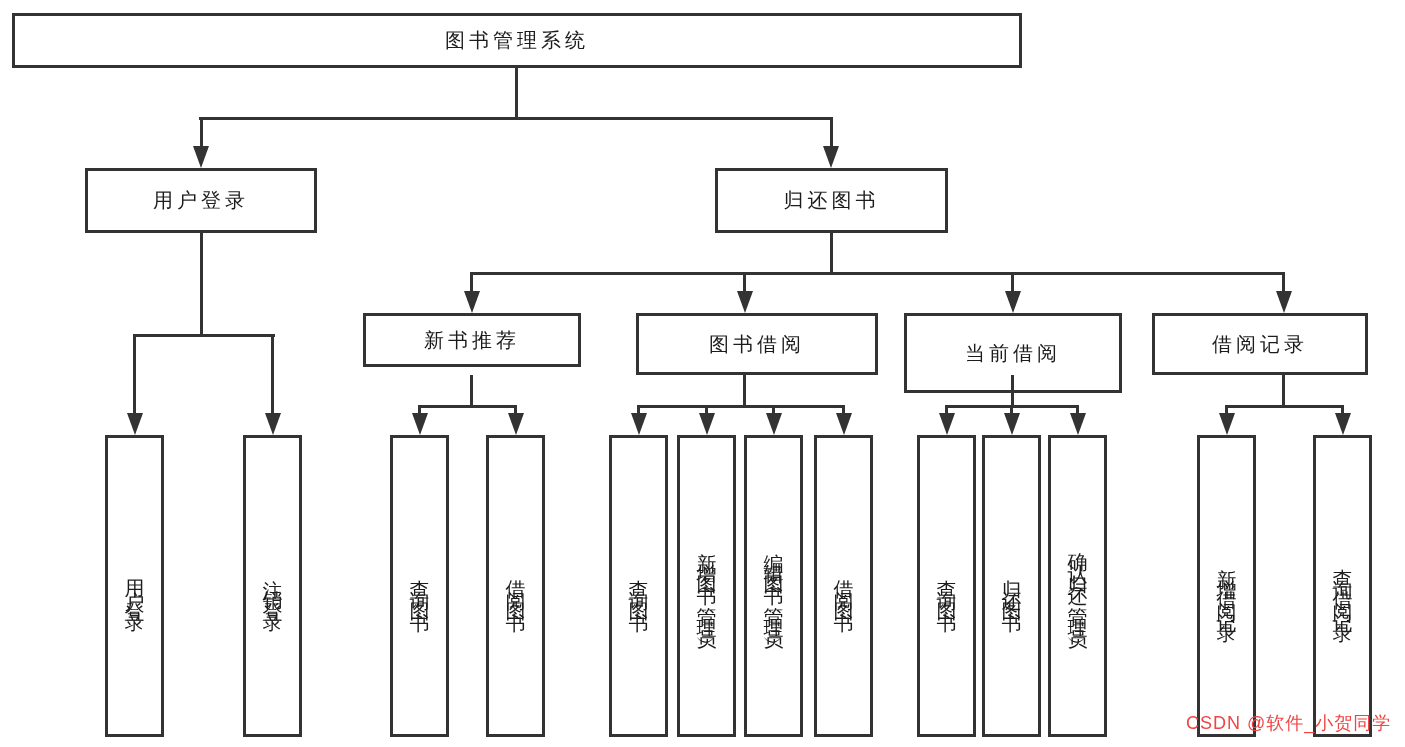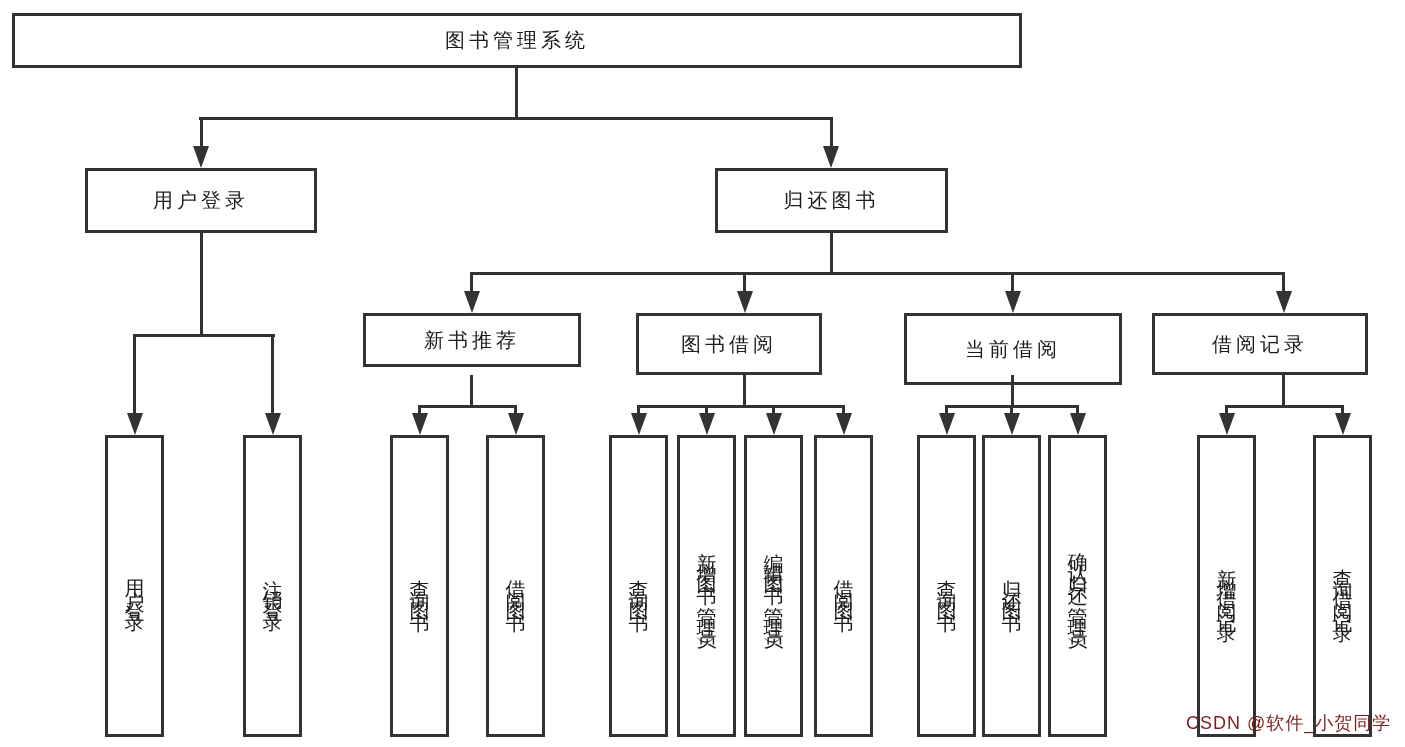--- a/index.html
+++ b/index.html
@@ -18,21 +18,21 @@
     text-align:center; color:#1c1c1c; font-size:20px; letter-spacing:11px;
     line-height:53px; width:59px; height:302px; top:435px;
   }
   .line { position:absolute; background:#333333; }
   .arrow {
     position:absolute; width:0; height:0;
     border-left:8px solid transparent; border-right:8px solid transparent;
     border-top:22px solid #333333;
   }
   .watermark {
-    position:absolute; left:1186px; top:711px; color:#7f1d1d;
+    position:absolute; left:1186px; top:711px; color:#ef4444;
     font-size:18px; letter-spacing:1px; white-space:nowrap;
   }
 </style>
 </head>
 <body>
 
 <div class="canvas">
 
   <div class="box" style="left:12px;top:13px;width:1010px;height:55px;">图书管理系统</div>
 
@@ -58,22 +58,22 @@
   <span class="line" style="left:470px;top:272px;width:3px;height:21px;"></span>
   <span class="line" style="left:743px;top:272px;width:3px;height:21px;"></span>
   <span class="line" style="left:1011px;top:272px;width:3px;height:21px;"></span>
   <span class="line" style="left:1282px;top:272px;width:3px;height:21px;"></span>
   <span class="arrow" style="left:464px;top:291px;"></span>
   <span class="arrow" style="left:737px;top:291px;"></span>
   <span class="arrow" style="left:1005px;top:291px;"></span>
   <span class="arrow" style="left:1276px;top:291px;"></span>
 
   <div class="box" style="left:363px;top:313px;width:218px;height:54px;">新书推荐</div>
-  <div class="box" style="left:636px;top:313px;width:186px;height:62px;">图书借阅</div>
-  <div class="box" style="left:904px;top:313px;width:218px;height:72px;">当前借阅</div>
+  <div class="box" style="left:636px;top:313px;width:242px;height:62px;">图书借阅</div>
+  <div class="box" style="left:904px;top:313px;width:218px;height:80px;">当前借阅</div>
   <div class="box" style="left:1152px;top:313px;width:216px;height:62px;">借阅记录</div>
 
   <span class="line" style="left:470px;top:375px;width:3px;height:32px;"></span>
   <span class="line" style="left:743px;top:375px;width:3px;height:32px;"></span>
   <span class="line" style="left:1011px;top:375px;width:3px;height:32px;"></span>
   <span class="line" style="left:1282px;top:375px;width:3px;height:32px;"></span>
 
   <span class="line" style="left:418px;top:405px;width:99px;height:3px;"></span>
   <span class="line" style="left:637px;top:405px;width:208px;height:3px;"></span>
   <span class="line" style="left:945px;top:405px;width:134px;height:3px;"></span>

